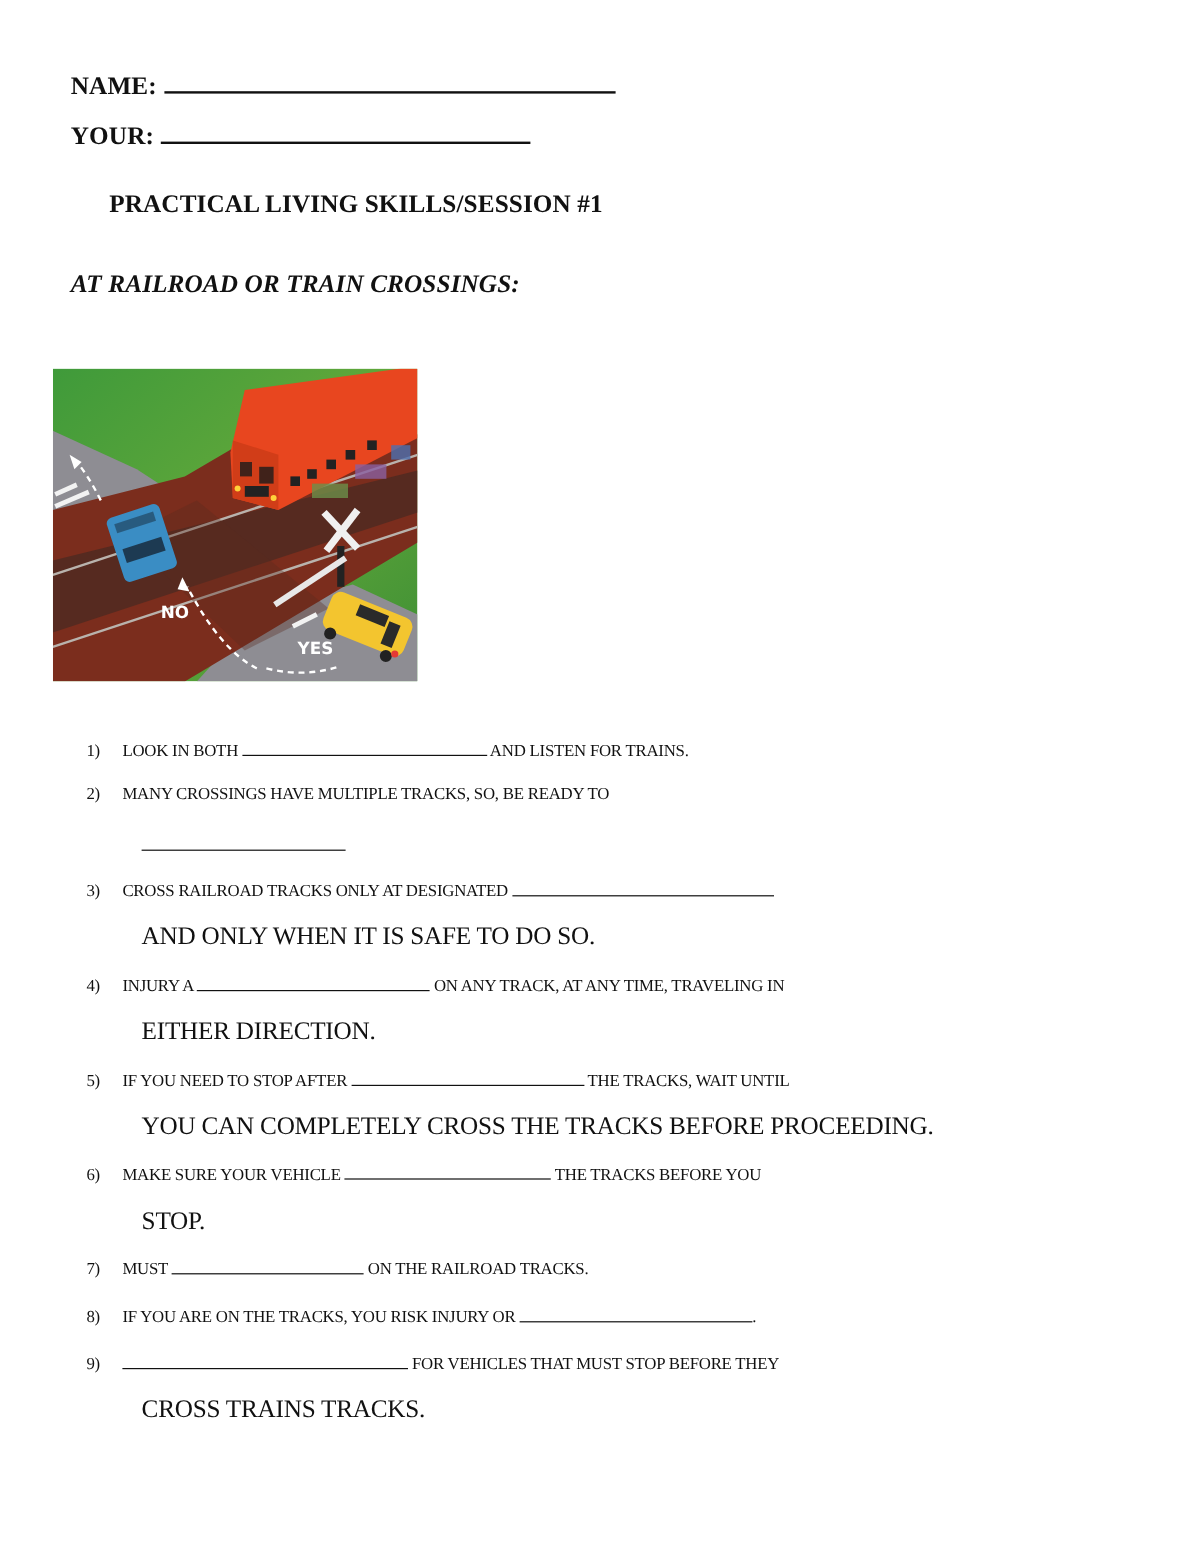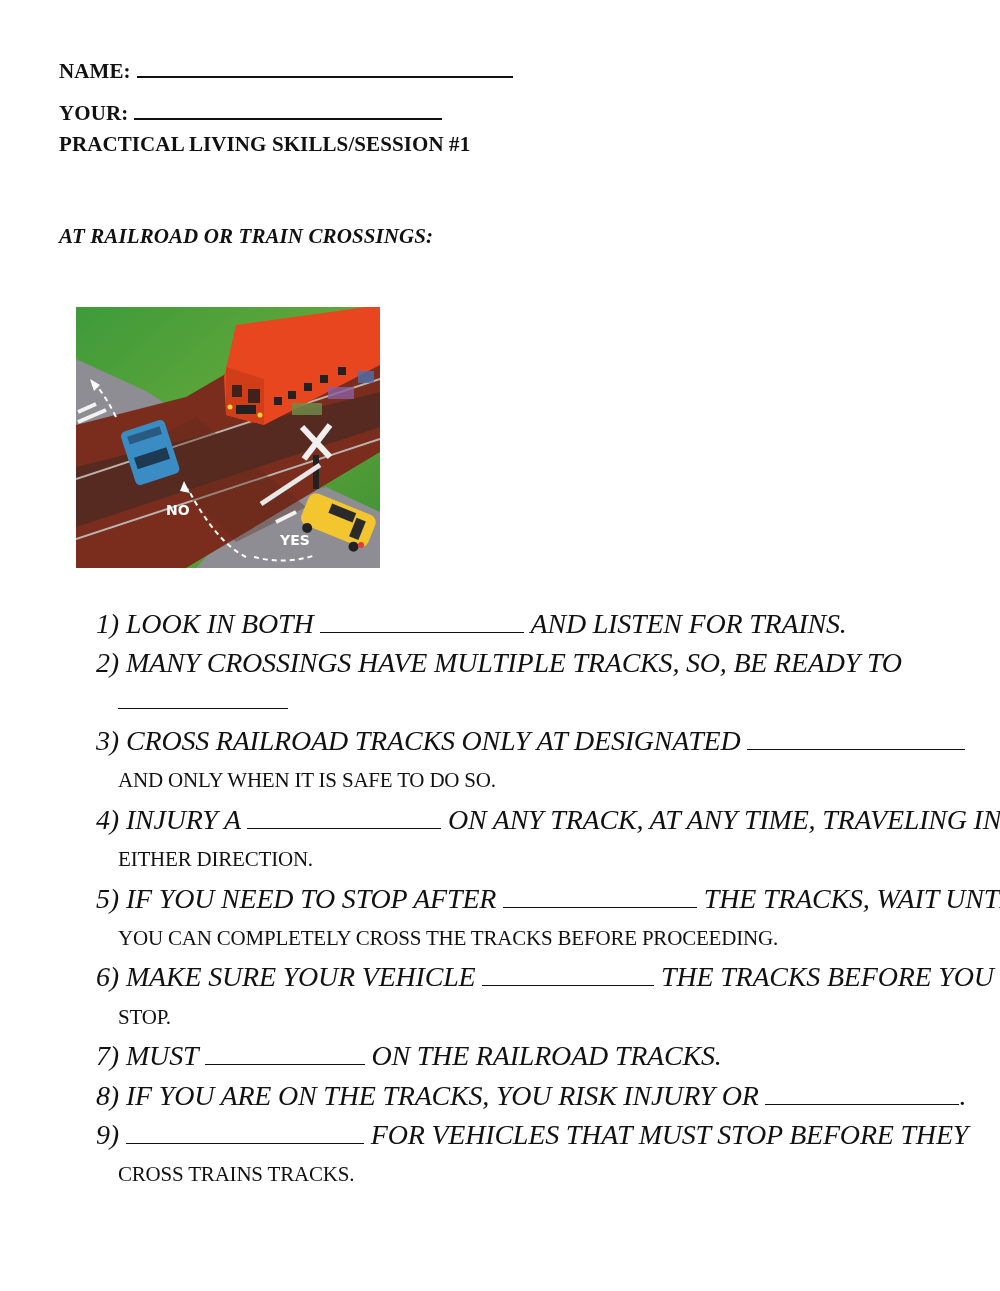--- a/index.html
+++ b/index.html
@@ -25,41 +25,40 @@
     }
     .hdr .blank {
       display: inline-block;
       border-bottom: 2px solid #111;
       height: 18px;
       vertical-align: baseline;
       margin-left: 6px;
     }
     #name-line { top: 58px; text-align: center; }
     #date-line { top: 100px; }
-    #session-line { top: 132px; }
+    #session-line { top: 158px; margin-left: 32px; }
     #section-title {
       top: 224px;
       font-style: italic;
     }
     .illustration {
       position: absolute;
-      left: 76px;
+      left: 44px;
       top: 307px;
       width: 304px;
       height: 261px;
       overflow: hidden;
     }
     .q {
       position: absolute;
-      left: 96px;
-      font-size: 28px;
+      left: 72px;
+      font-size: 14px;
       white-space: nowrap;
       line-height: 24px;
       letter-spacing: -0.2px;
-      font-style: italic;
     }
     .q .num {
       display: inline-block;
       width: 30px;
     }
     .q .blank {
       display: inline-block;
       border-bottom: 1.6px solid #111;
       height: 17px;
       vertical-align: baseline;

